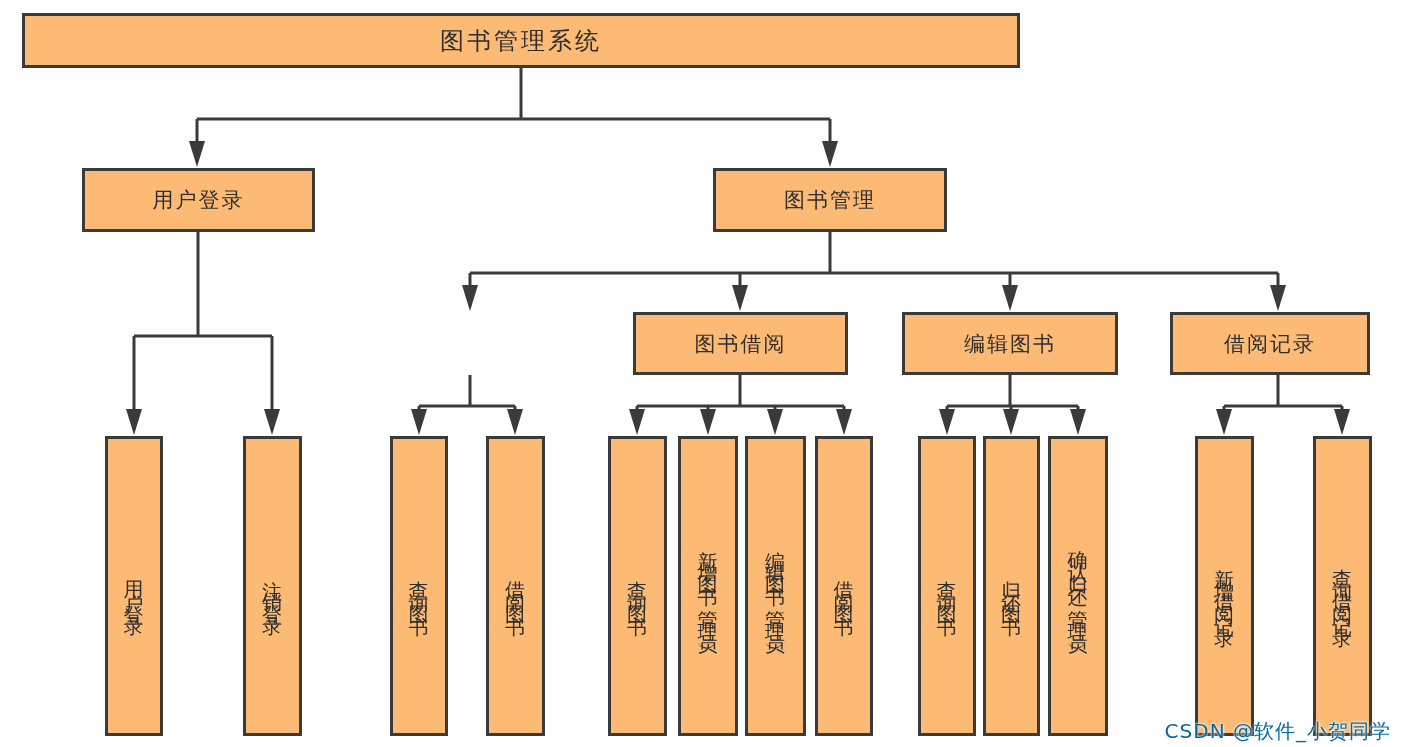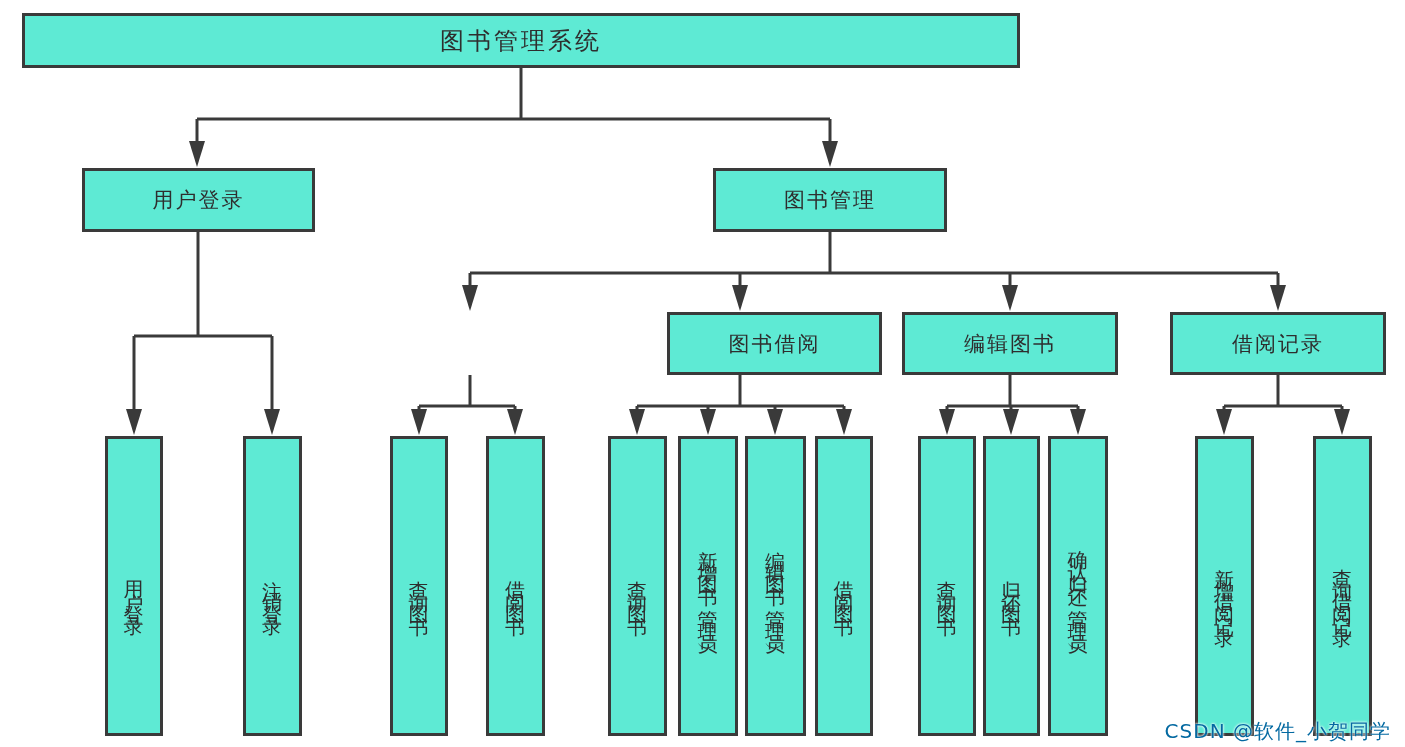--- a/index.html
+++ b/index.html
@@ -7,21 +7,21 @@
     position:relative;
     width:1405px;height:747px;
     background:#ffffff;
     font-family:"DejaVu Sans",sans-serif;
     overflow:hidden;
   }
   #connectors{position:absolute;left:0;top:0;z-index:1;}
   .node{
     position:absolute;
     box-sizing:border-box;
-    background:#5eead4;
+    background:#fdba74;
     border:3px solid #3a3a3a;
     display:flex;align-items:center;justify-content:center;
     color:#2e2e2e;
     z-index:2;
   }
   .h-node{font-size:21px;letter-spacing:2px;white-space:nowrap;}
   .root-node{font-size:24px;letter-spacing:3px;}
   .leaf-node{
     top:436px;height:300px;
     writing-mode:vertical-rl;
@@ -123,23 +123,23 @@
         <polygon points="1342,435 1334,409 1350,409" stroke="none"></polygon>
       </g>
     </g>
   </svg>
 
   <div class="node h-node root-node" style="left:22px;top:13px;width:998px;height:55px;">图书管理系统</div>
 
   <div class="node h-node" style="left:82px;top:168px;width:233px;height:64px;">用户登录</div>
   <div class="node h-node" style="left:713px;top:168px;width:234px;height:64px;">图书管理</div>
 
-  <div class="node h-node" style="left:667px;top:312px;width:215px;height:63px;">图书借阅</div>
+  <div class="node h-node" style="left:633px;top:312px;width:215px;height:63px;">图书借阅</div>
   <div class="node h-node" style="left:902px;top:312px;width:216px;height:63px;">编辑图书</div>
-  <div class="node h-node" style="left:1170px;top:312px;width:216px;height:63px;">借阅记录</div>
+  <div class="node h-node" style="left:1170px;top:312px;width:200px;height:63px;">借阅记录</div>
 
   <div class="node leaf-node" style="left:105px;width:58px;">用户登录</div>
   <div class="node leaf-node" style="left:243px;width:59px;">注销登录</div>
   <div class="node leaf-node" style="left:390px;width:58px;">查询图书</div>
   <div class="node leaf-node" style="left:486px;width:59px;">借阅图书</div>
   <div class="node leaf-node" style="left:608px;width:59px;">查询图书</div>
   <div class="node leaf-node" style="left:678px;width:60px;">新增图书（管理员）</div>
   <div class="node leaf-node" style="left:745px;width:61px;">编辑图书（管理员）</div>
   <div class="node leaf-node" style="left:815px;width:58px;">借阅图书</div>
   <div class="node leaf-node" style="left:918px;width:58px;">查询图书</div>

